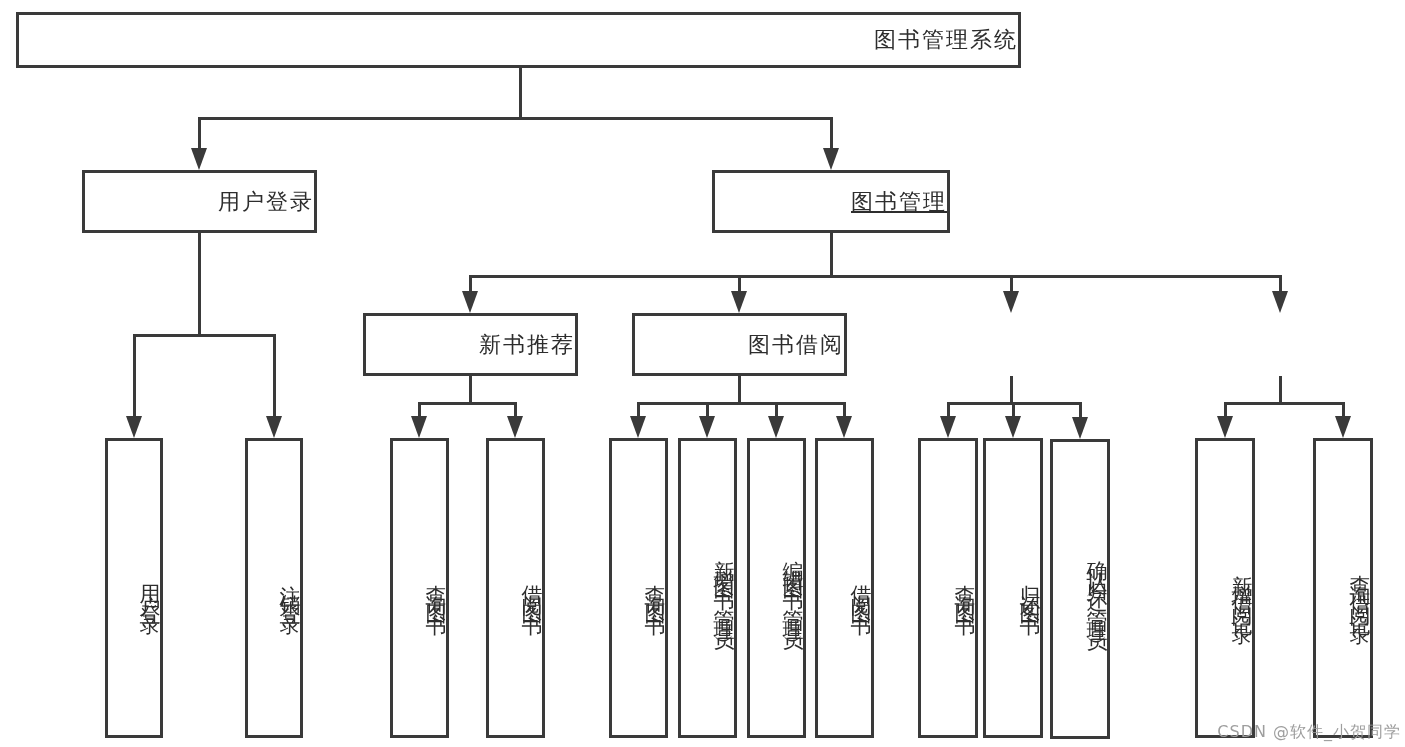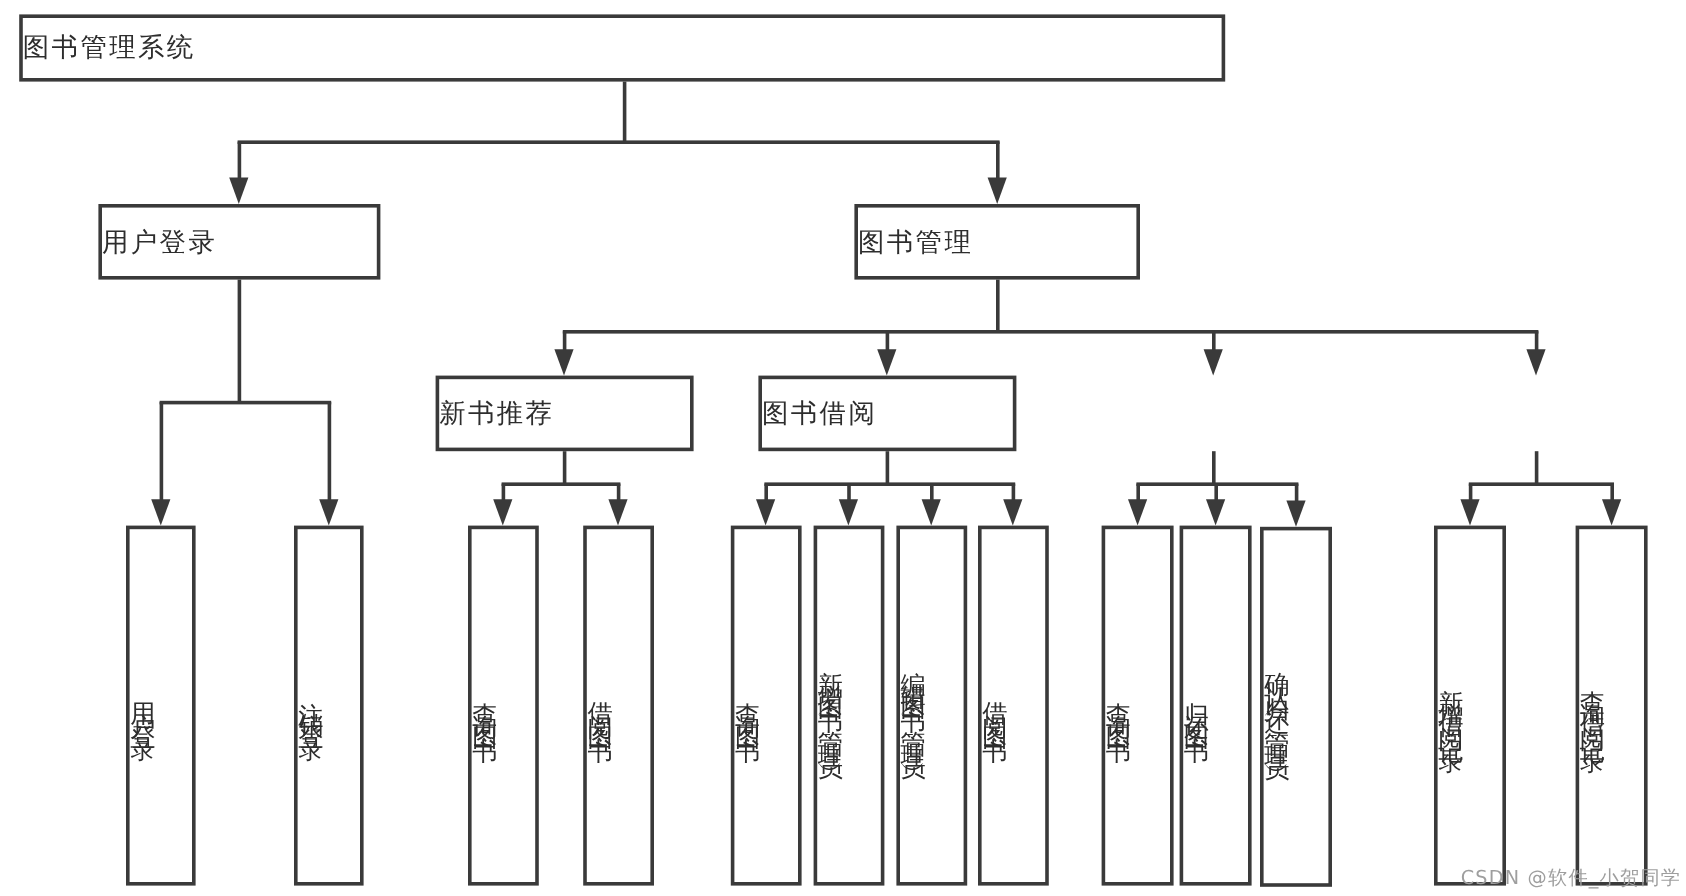--- a/index.html
+++ b/index.html
@@ -15,21 +15,21 @@
     background: #ffffff;
     overflow: hidden;
   }
   .hbox, .vbox {
     position: absolute;
     box-sizing: border-box;
     border: 3px solid #3a3a3a;
     background: #ffffff;
     display: flex;
     align-items: center;
-    justify-content: flex-start;
+    justify-content: flex-end;
     color: #2d2d2d;
   }
   .hbox span {
     font-size: 22px;
     letter-spacing: 2px;
     white-space: nowrap;
   }
   .vbox span {
     writing-mode: vertical-rl;
     text-orientation: mixed;
@@ -65,21 +65,21 @@
 
 <div class="canvas">
 
   <div class="hbox" style="left:16px; top:12px; width:1005px; height:56px;">
     <span>图书管理系统</span>
   </div>
 
   <div class="hbox" style="left:82px; top:170px; width:235px; height:63px;">
     <span>用户登录</span>
   </div>
-  <div class="hbox" style="left:712px; top:170px; width:238px; height:63px;">
+  <div class="hbox" style="left:712px; top:170px; width:238px; height:63px;text-decoration:underline;">
     <span>图书管理</span>
   </div>
 
   <div class="hbox" style="left:632px; top:313px; width:215px; height:63px;">
     <span>图书借阅</span>
   </div>
   <div class="hbox" style="left:363px; top:313px; width:215px; height:63px;">
     <span>新书推荐</span>
   </div>
 

